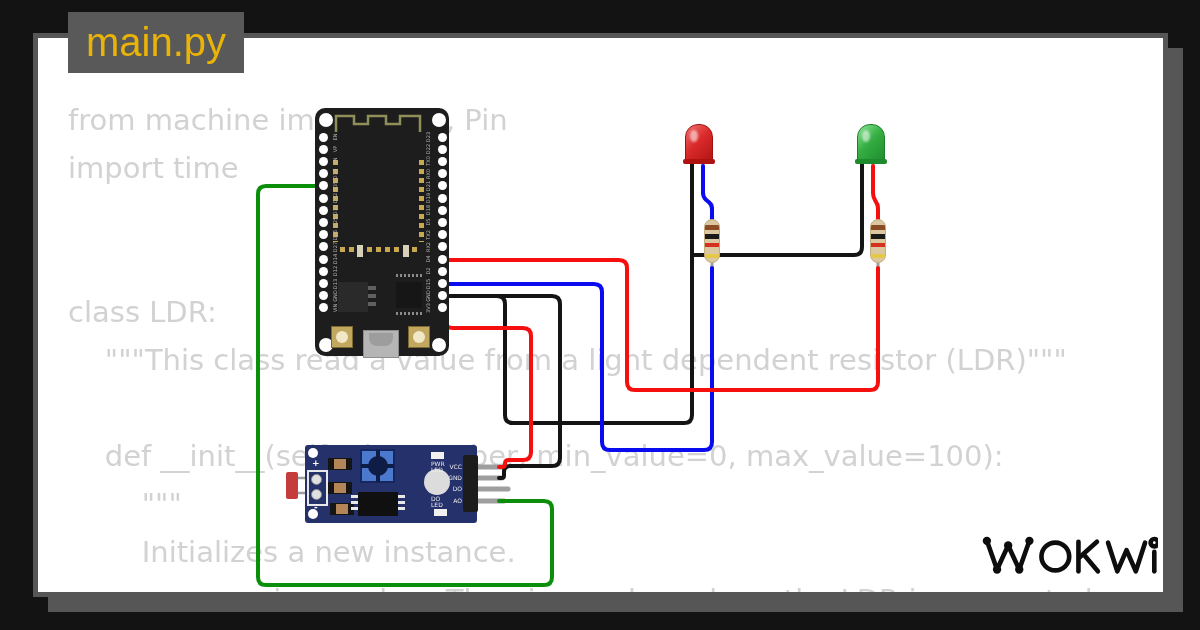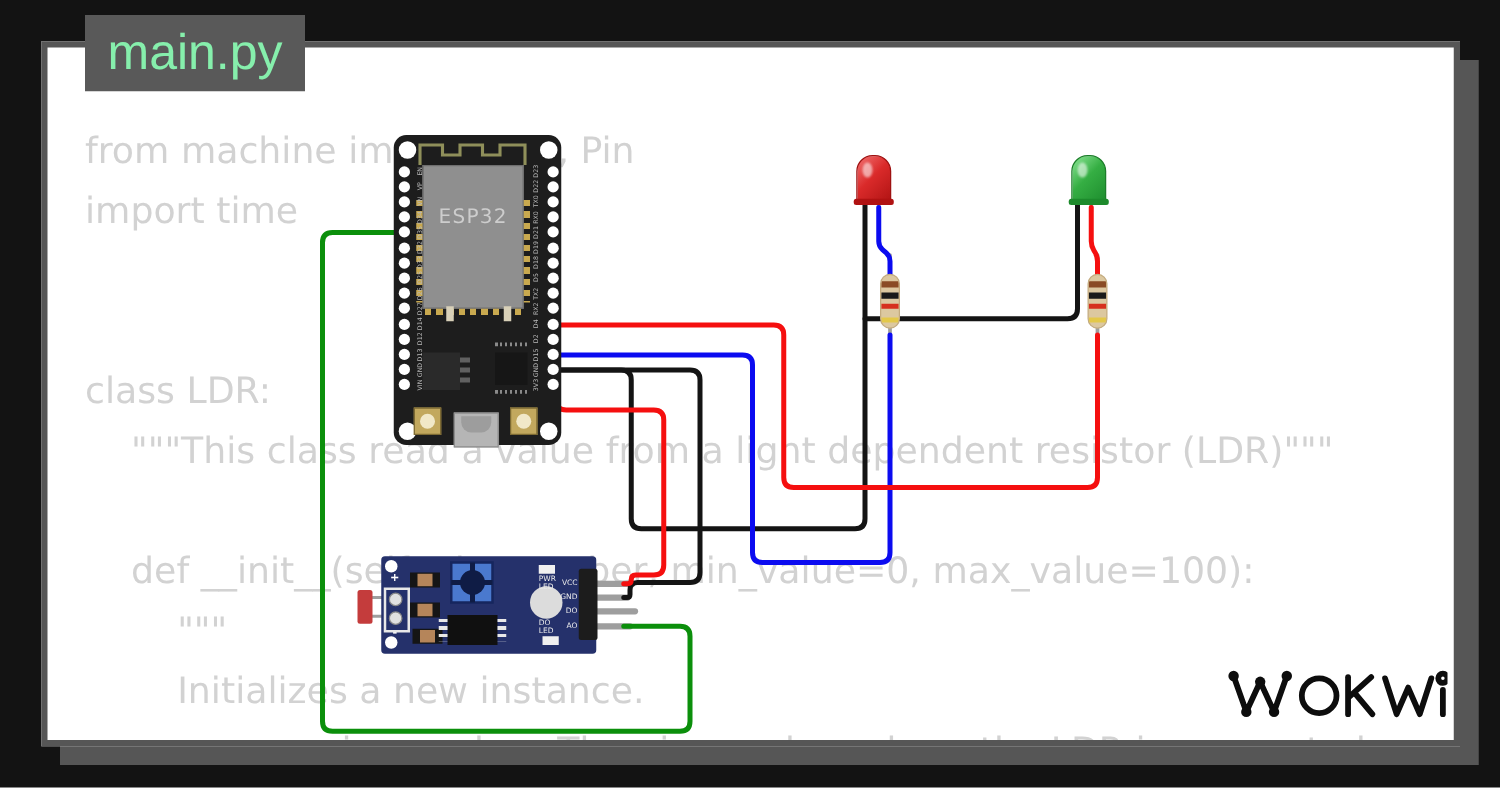--- a/index.html
+++ b/index.html
@@ -4,21 +4,21 @@
 <style>
   html,body{margin:0;padding:0;}
   body{width:1200px;height:630px;background:#131313;position:relative;overflow:hidden;
        font-family:"DejaVu Sans",sans-serif;}
   
   #card{position:absolute;left:33px;top:33px;width:1125px;height:554px;background:#ffffff;
         border:5px solid #565656;box-shadow:15px 15px 0 #565656;overflow:hidden;}
   
   #tab{position:absolute;left:68px;top:12px;height:61px;background:#595959;z-index:5;
        display:flex;align-items:center;padding:0 18px;}
-  #tab span{font-family:"Liberation Sans",sans-serif;font-size:40px;color:#86efac;}
+  #tab span{font-family:"Liberation Sans",sans-serif;font-size:40px;color:#eab308;}
   
   #code{position:absolute;left:30px;top:58px;margin:0;white-space:pre;
         font-family:"DejaVu Sans",sans-serif;font-size:29px;line-height:48px;color:#d2d2d2;}
   
   #wires{position:absolute;left:0;top:0;}
   
   #esp32{position:absolute;left:277px;top:70px;width:134px;height:248px;background:#1d1d1d;
          border-radius:10px;}
   .hole{position:absolute;width:14px;height:14px;border-radius:50%;background:#fff;}
   .pin-circle{position:absolute;width:9px;height:9px;border-radius:50%;background:#fff;}
@@ -132,23 +132,20 @@
       <path d="M409,222 L581,222 Q589,222 589,230 L589,344 Q589,352 597,352 L832,352 Q840,352 840,344 L840,230" fill="none" stroke="#f50f0f" stroke-width="4" stroke-linecap="round"></path>
       <path d="M835,128 L835,155 Q835,159 837.1199957600127,162.39199321602035 L837.8800042399873,163.60800678397965 Q840,167 840,171 L840,183" fill="none" stroke="#f50f0f" stroke-width="4" stroke-linecap="round"></path>
       <path d="M407,270 L407,282 Q407,290 415,290 L485,290 Q493,290 493,298 L493,414 Q493,422 485,422 L470.5,422 Q467,422 467,425.5 L467,426 Q467,429 464,429 L461,429" fill="none" stroke="#f50f0f" stroke-width="4" stroke-linecap="round"></path>
       <path d="M461,463 L506,463 Q514,463 514,471 L514,539 Q514,547 506,547 L228,547 Q220,547 220,539 L220,156 Q220,148 228,148 L284,148" fill="none" stroke="#0b8f0b" stroke-width="4" stroke-linecap="round"></path>
     </svg>
 
   <div id="esp32"></div>
   <svg id="antenna" width="98" height="24" viewBox="0 0 98 24">
     <path d="M6,22 L6,6 L24,6 L24,14 L38,14 L38,6 L56,6 L56,14 L70,14 L70,6 L90,6 L90,22" fill="none" stroke="#8f8f5a" stroke-width="2.5"></path>
   </svg>
-  <div id="esp-module">
-    <span class="chiplabel">ESP32</span>
-  </div>
   <div class="goldstrip-v" style="left:295px;top:122px;height:82px;"></div>
   <div class="goldstrip-v" style="left:381px;top:122px;height:82px;"></div>
   <div class="goldstrip-h" style="left:302px;top:209px;width:78px;"></div>
   <div class="hole" style="left:281px;top:75px;"></div>
   <div class="hole" style="left:394px;top:75px;"></div>
   <div class="hole" style="left:281px;top:300px;"></div>
   <div class="hole" style="left:394px;top:300px;"></div>
   <div id="regulator"></div>
   <div class="regleg" style="left:330px;top:248px;"></div>
   <div class="regleg" style="left:330px;top:256px;"></div>

